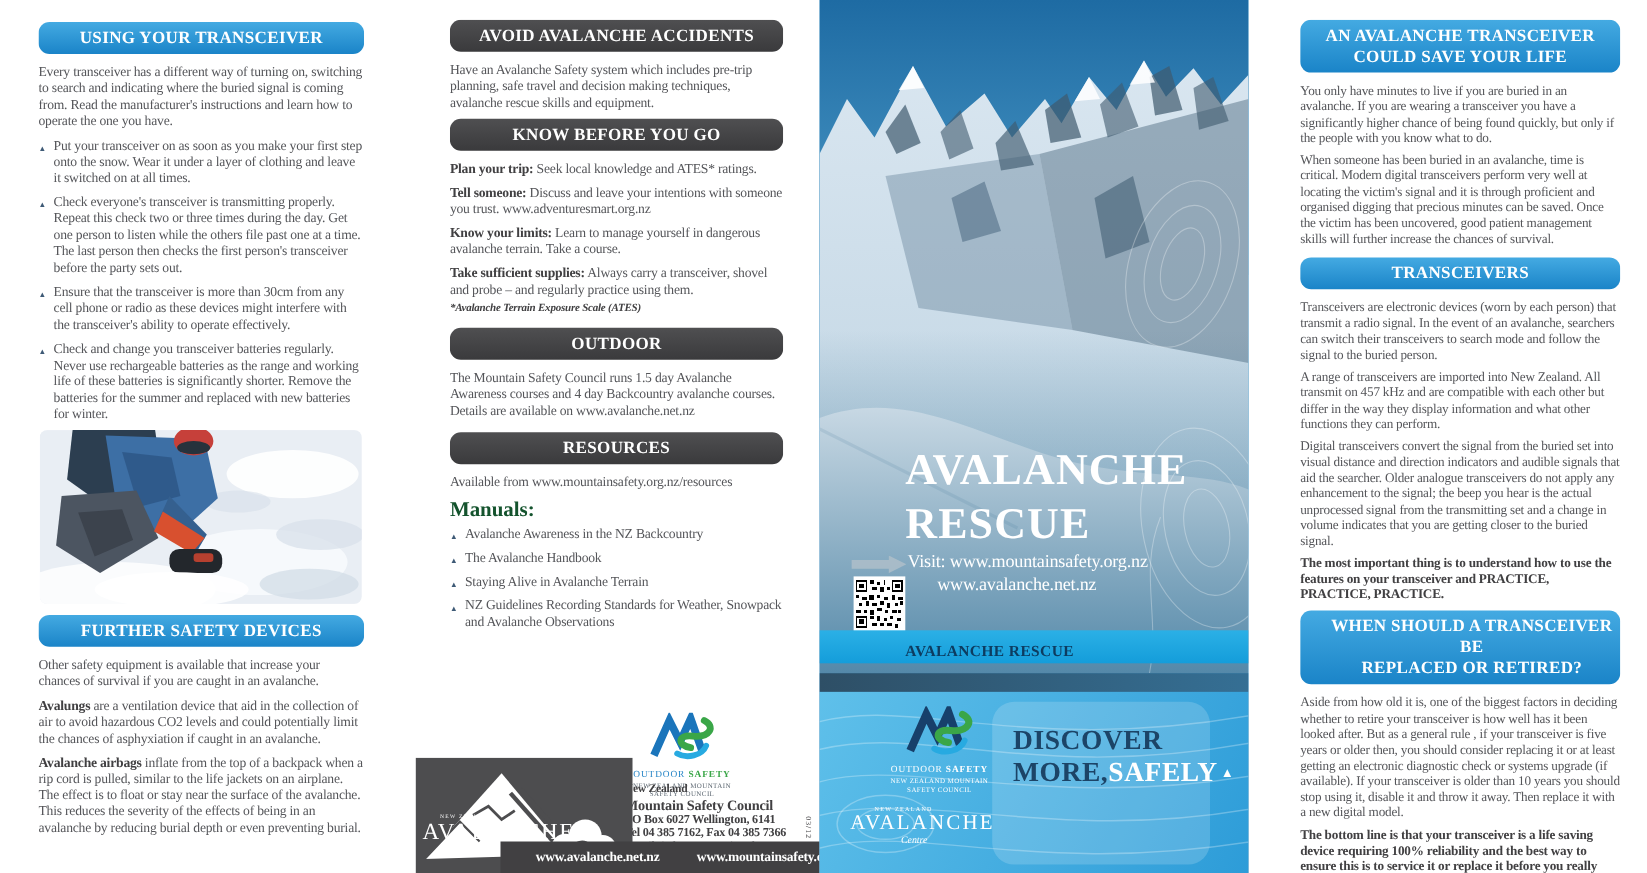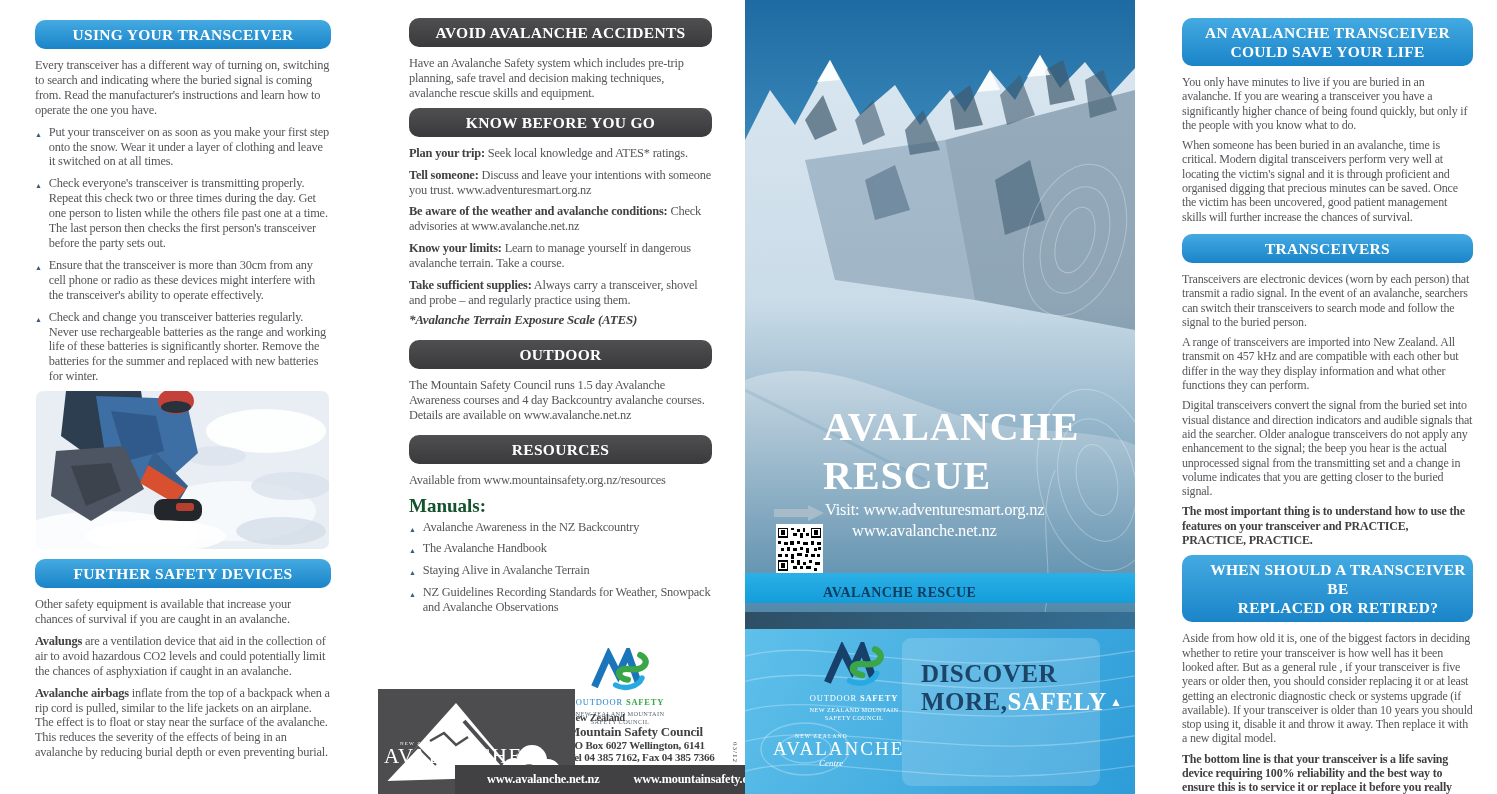--- a/index.html
+++ b/index.html
@@ -14,39 +14,39 @@
   
   .panel p{margin:0 0 7px 0;font-size:12.4px;line-height:14.9px;letter-spacing:-.2px;}
   #panel4 p{font-size:12px;line-height:14.3px;margin:0 0 6px 0;}
   strong,b{color:#414042;}
   .boldp{color:#414042;font-weight:bold;}
   ul.tri{list-style:none;margin:0 0 6px 0;padding:0;}
   ul.tri li{display:flex;gap:7px;margin:0 0 7px 0;font-size:12.4px;line-height:14.9px;letter-spacing:-.2px;}
   ul.tri.tight li{margin:0 0 4px 0;}
   .tri-b{flex:none;font-size:7px;color:#3e5a76;margin-top:3px;}
   .grp-title{font-weight:bold;color:#14532d;font-size:19px;margin:6px 0 3px 0;}
-  .note{font-style:italic;font-weight:bold;color:#414042;font-size:13px;letter-spacing:-.2px;margin-top:-3px;}
+  .note{font-style:italic;font-weight:bold;color:#414042;font-size:10px;letter-spacing:-.2px;margin-top:-3px;}
   
   .photo{width:293px;height:158px;border-radius:7px;overflow:hidden;margin:4px 0 10px 1px;}
   
   #cover{left:745px;top:0;width:390px;height:794px;background:#2e86bb;}
   #cover .mtn{position:absolute;left:0;top:0;width:390px;height:612px;}
   .cover-title{position:absolute;left:78px;top:402px;color:#fff;font-weight:bold;
                font-size:40px;line-height:49px;letter-spacing:1px;}
   .visit{position:absolute;left:80px;top:499px;color:#fff;font-size:16.5px;line-height:21px;letter-spacing:-.2px;}
   .visit .l2{padding-left:27px;}
   .arrow{position:absolute;left:29px;top:505px;}
   .qr{position:absolute;left:31px;top:524px;width:47px;height:50px;background:#fff;padding:2px;box-sizing:border-box;}
   .band{position:absolute;left:0;top:573px;width:390px;height:30px;background:linear-gradient(180deg,#2bb0e6,#149dda);}
   .band span{display:block;margin:12px 0 0 78px;color:#0d3c60;font-weight:bold;font-size:14px;letter-spacing:.4px;}
   .strip{position:absolute;left:0;top:612px;width:390px;height:17px;background:linear-gradient(90deg,#2e4f66,#356f94);}
   .cov-bot{position:absolute;left:0;top:629px;width:390px;height:165px;
            background:linear-gradient(120deg,#5fc0ea 0%,#2d9cd8 100%);}
   .cov-box{position:absolute;left:157px;top:9px;width:198px;height:148px;
-           background:rgba(255,255,255,.17);border-radius:9px;}
+           background:rgba(255,255,255,.17);border-radius:20px;}
   .discover{position:absolute;left:19px;top:22px;font-weight:bold;font-size:25px;line-height:28px;letter-spacing:.5px;color:#1c4467;}
   .discover .white{color:#fff;}
   .discover .tri{color:#fff;font-size:12px;vertical-align:4px;margin-left:3px;}
   .msc-cluster{position:absolute;text-align:center;}
   .msc-tag{font-size:8.5px;letter-spacing:.8px;margin-top:1px;}
   .msc-sub{font-size:6.3px;line-height:7.5px;letter-spacing:.4px;margin-top:3px;}
   .cover-msc{left:45px;top:642px;width:128px;color:#fff;}
   .cover-msc .msc-tag{color:#fff;}
   .av-logo{position:absolute;color:#fff;}
   .av-top{font-size:5.5px;letter-spacing:1.2px;margin-left:22px;}
@@ -127,21 +127,20 @@
     <p><strong>Avalungs</strong><span> are a ventilation device that aid in the collection of air to avoid hazardous CO2 levels and could potentially limit the chances of asphyxiation if caught in an avalanche.</span></p>
     <p><strong>Avalanche airbags</strong><span> inflate from the top of a backpack when a rip cord is pulled, similar to the life jackets on an airplane. The effect is to float or stay near the surface of the avalanche. This reduces the severity of the effects of being in an avalanche by reducing burial depth or even preventing burial.</span></p>
   </div>
 
   <div class="panel" id="panel2" style="left:409px;top:18px;width:303px;height:640px;">
     <div class="pill dark">AVOID AVALANCHE ACCIDENTS</div>
     <p>Have an Avalanche Safety system which includes pre-trip planning, safe travel and decision making techniques, avalanche rescue skills and equipment.</p>
     <div class="pill dark">KNOW BEFORE YOU GO</div>
     <p class="know-item"><strong>Plan your trip:</strong><span> Seek local knowledge and ATES* ratings.</span></p>
     <p class="know-item"><strong>Tell someone:</strong><span> Discuss and leave your intentions with someone you trust. www.adventuresmart.org.nz</span></p>
-    <p class="know-item"><strong>Be aware of the weather and avalanche conditions:</strong><span> Check advisories at www.avalanche.net.nz</span></p>
     <p class="know-item"><strong>Know your limits:</strong><span> Learn to manage yourself in dangerous avalanche terrain. Take a course.</span></p>
     <p class="know-item"><strong>Take sufficient supplies:</strong><span> Always carry a transceiver, shovel and probe – and regularly practice using them.</span></p>
     <div class="note">*Avalanche Terrain Exposure Scale (ATES)</div>
     <div class="pill dark" style="margin-top:12px;">OUTDOOR</div>
     <p>The Mountain Safety Council runs 1.5 day Avalanche Awareness courses and 4 day Backcountry avalanche courses. Details are available on www.avalanche.net.nz</p>
     <div class="pill dark" style="margin-top:12px;">RESOURCES</div>
     <p>Available from www.mountainsafety.org.nz/resources</p>
     <div class="grp-title">Manuals:</div>
     <ul class="tri tight">
       <li>
@@ -254,21 +253,21 @@
     </svg>
 
     <div class="cover-title">
       <div>AVALANCHE</div>
       <div>RESCUE</div>
     </div>
     <svg class="arrow" width="50" height="16" viewBox="0 0 50 16">
       <polygon points="0,4 34,4 34,0 50,8 34,16 34,12 0,12" fill="#aebec9" opacity=".85"></polygon>
     </svg>
     <div class="visit">
-      <div>Visit: www.adventuresmart.org.nz</div>
+      <div>Visit: www.mountainsafety.org.nz</div>
       <div class="l2">www.avalanche.net.nz</div>
     </div>
     <div class="qr">
       <svg width="43" height="46" viewBox="0 0 29 29" shape-rendering="crispEdges">
         <rect width="29" height="29" fill="#fff"></rect>
         <path d="M0,0h7v7h-7z M22,0h7v7h-7z M0,22h7v7h-7z" fill="#000"></path>
         <path d="M1,1h5v5h-5z M23,1h5v5h-5z M1,23h5v5h-5z" fill="#fff"></path>
         <path d="M2,2h3v3h-3z M24,2h3v3h-3z M2,24h3v3h-3z" fill="#000"></path>
         <path d="M9,0h2v2h-2z M13,1h2v2h-2z M17,0h1v3h-1z M10,4h3v2h-3z M15,4h2v3h-2z M19,4h2v2h-2z M0,9h2v2h-2z M4,10h3v2h-3z M8,9h3v3h-3z M13,9h2v2h-2z M17,10h3v2h-3z M22,9h2v3h-2z M26,10h3v2h-3z M2,14h2v2h-2z M6,13h2v3h-2z M10,14h3v2h-3z M15,13h2v2h-2z M19,14h2v3h-2z M24,14h2v2h-2z M27,13h2v2h-2z M0,18h3v2h-3z M5,18h2v2h-2z M9,18h2v3h-2z M13,17h3v2h-3z M18,18h2v2h-2z M22,18h3v2h-3z M26,18h2v2h-2z M9,22h2v2h-2z M13,22h2v3h-2z M17,23h2v2h-2z M21,22h2v2h-2z M25,23h3v2h-3z M10,26h3v2h-3z M15,26h2v2h-2z M19,26h3v2h-3z M24,27h2v2h-2z" fill="#000"></path>
       </svg>

